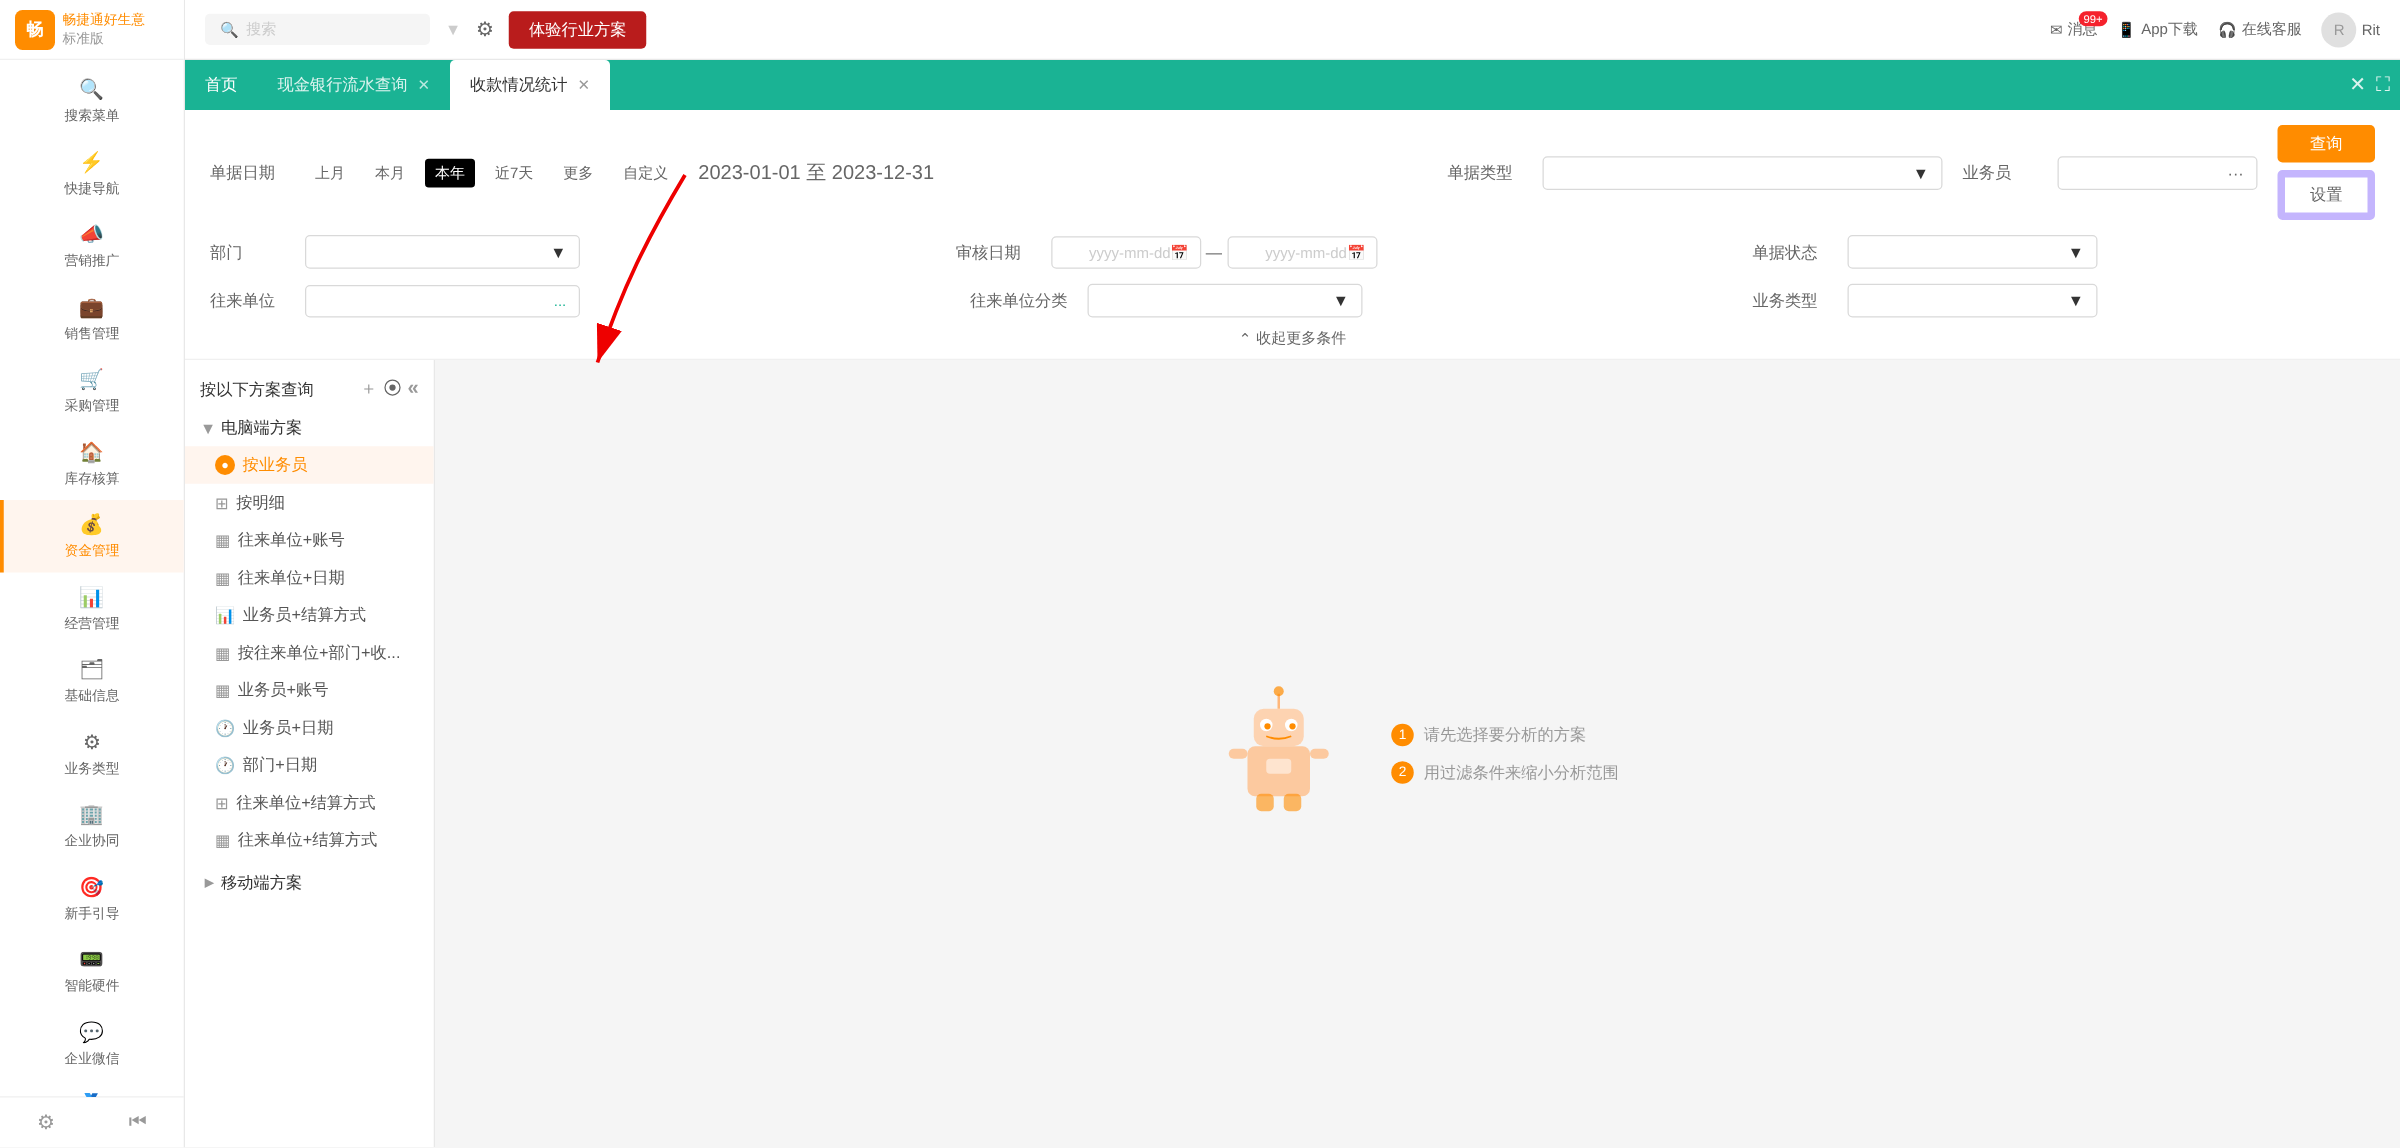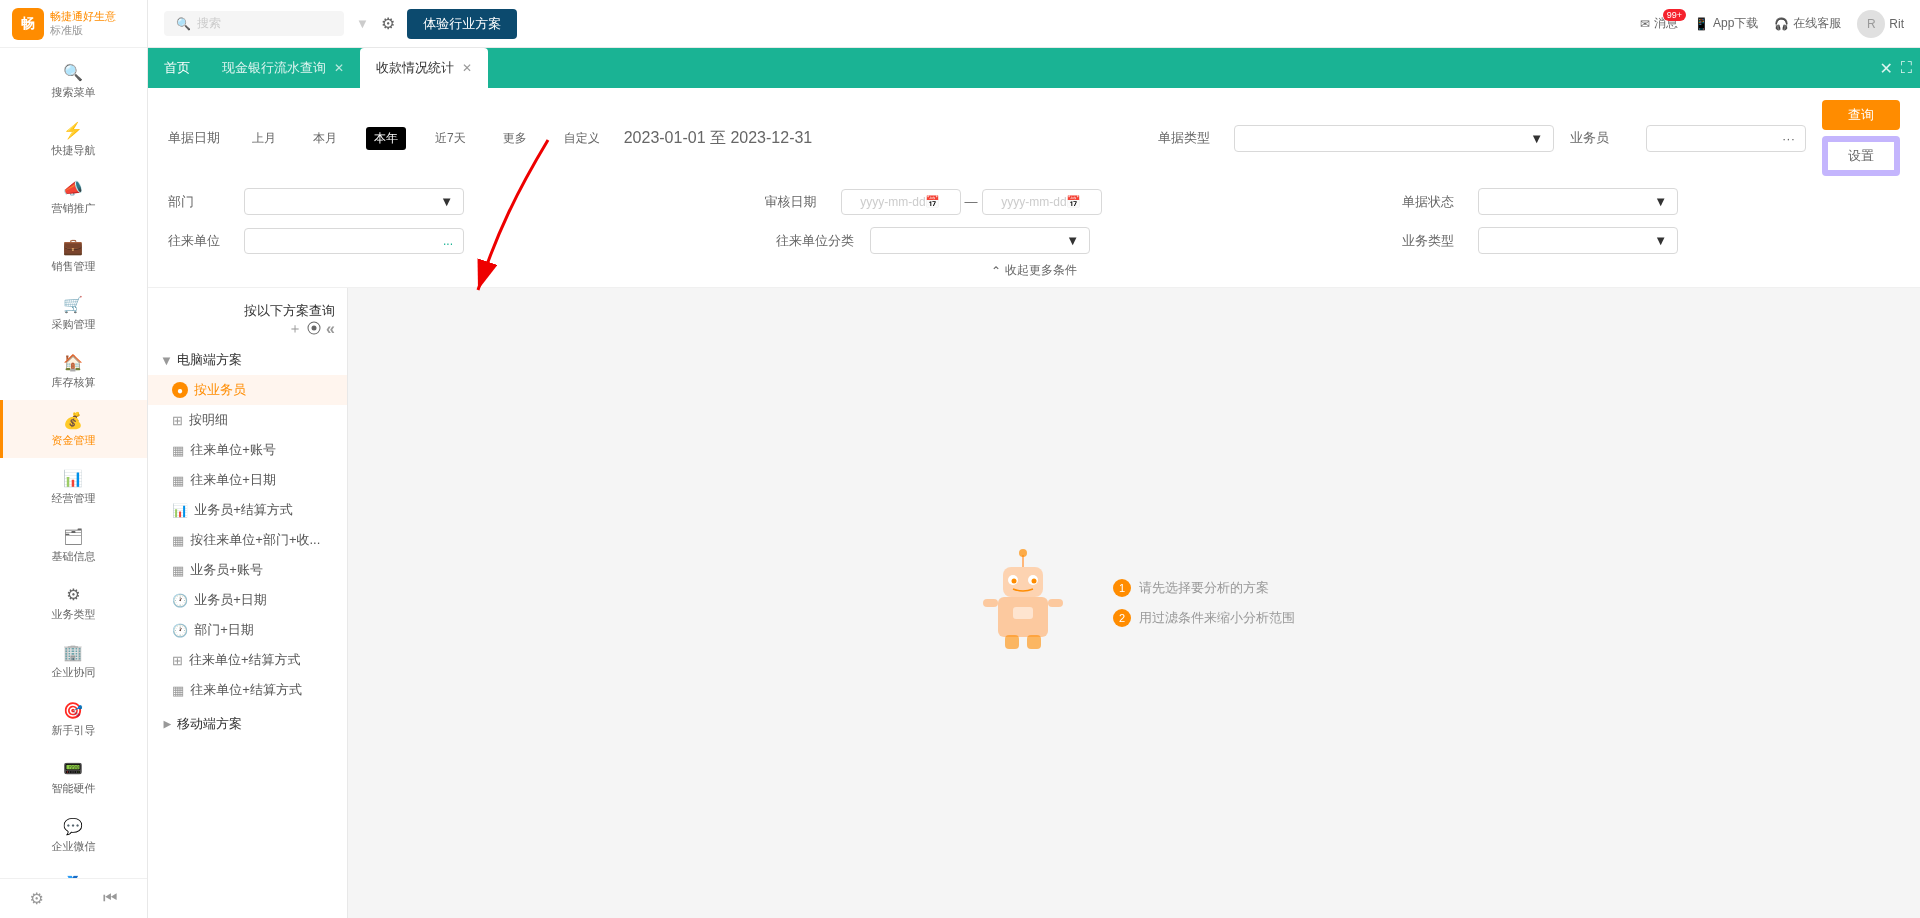--- a/index.html
+++ b/index.html
@@ -16,21 +16,21 @@
     .nav-item.active { color: #ff8c00; background: #fff5ee; }
     .nav-item.active::before { content: ''; position: absolute; left: 0; top: 0; bottom: 0; width: 3px; background: #ff8c00; }
     .nav-icon { width: 20px; height: 20px; margin-bottom: 3px; display: flex; align-items: center; justify-content: center; font-size: 16px; }
     .sidebar-bottom { padding: 10px 0; border-top: 1px solid #f0f0f0; display: flex; justify-content: space-around; }
     .sidebar-bottom-icon { font-size: 16px; color: #999; cursor: pointer; }
 
     
     .topbar { height: 48px; background: #fff; border-bottom: 1px solid #e8e8e8; display: flex; align-items: center; padding: 0 16px; gap: 12px; }
     .topbar-search { background: #f5f5f5; border-radius: 4px; padding: 4px 12px; font-size: 12px; color: #999; width: 180px; display: flex; align-items: center; gap: 6px; }
     .topbar-right { margin-left: auto; display: flex; align-items: center; gap: 16px; }
-    .trial-btn { background: #0c4a6e; color: #fff; border: none; border-radius: 4px; padding: 6px 16px; font-size: 13px; cursor: pointer; }
+    .trial-btn { background: #b91c1c; color: #fff; border: none; border-radius: 4px; padding: 6px 16px; font-size: 13px; cursor: pointer; }
     .topbar-action { display: flex; align-items: center; gap: 4px; font-size: 12px; color: #666; cursor: pointer; position: relative; }
     .badge { background: #f5222d; color: #fff; border-radius: 8px; font-size: 9px; padding: 1px 4px; position: absolute; top: -6px; right: -8px; }
     .gear-icon { font-size: 16px; color: #666; cursor: pointer; }
 
     
     .tabs { height: 40px; background: #1ab394; display: flex; align-items: center; padding: 0 0; }
     .tab { padding: 0 16px; height: 40px; display: flex; align-items: center; font-size: 13px; color: rgba(255,255,255,0.85); cursor: pointer; gap: 6px; }
     .tab.active { background: #fff; color: #333; border-radius: 4px 4px 0 0; }
     .tab-home { color: #fff; }
     .tab-close { font-size: 12px; color: rgba(255,255,255,0.7); margin-left: 2px; }
@@ -43,36 +43,36 @@
 
     
     .page-header { background: #fff; padding: 12px 20px; display: flex; align-items: center; border-bottom: 1px solid #f0f0f0; }
     .page-title { font-size: 18px; font-weight: bold; color: #333; border: 2px solid #f5222d; padding: 2px 6px; }
     .page-header-right { margin-left: auto; display: flex; gap: 12px; }
     .export-btn { display: flex; align-items: center; gap: 4px; color: #1ab394; font-size: 13px; cursor: pointer; }
     .refresh-btn { display: flex; align-items: center; gap: 4px; color: #1ab394; font-size: 13px; cursor: pointer; }
     .filter-row { display: flex; align-items: center; gap: 16px; margin-bottom: 12px; }
     .filter-row:last-child { margin-bottom: 0; }
     .filter-label { color: #666; font-size: 13px; min-width: 60px; }
-    .filter-date-group { display: flex; align-items: center; gap: 21px; }
+    .filter-date-group { display: flex; align-items: center; gap: 8px; }
     .date-btn { padding: 3px 8px; font-size: 12px; color: #666; cursor: pointer; border: none; background: none; }
     .date-btn.active { background: #000000; color: #fff; border-radius: 3px; }
     .date-range { color: #666; font-size: 16px; }
     .filter-select { border: 1px solid #d9d9d9; border-radius: 4px; padding: 5px 10px; font-size: 13px; color: #333; display: flex; align-items: center; justify-content: space-between; cursor: pointer; min-width: 200px; }
     .filter-select-wide { min-width: 320px; }
     .date-input-group { display: flex; align-items: center; gap: 4px; }
-    .date-input { border: 1px solid #d9d9d9; border-radius: 4px; padding: 5px 8px; font-size: 12px; color: #999; width: 120px; display: flex; align-items: center; justify-content: center; }
+    .date-input { border: 1px solid #d9d9d9; border-radius: 4px; padding: 5px 8px; font-size: 12px; color: #999; width: 120px; display: flex; align-items: center; justify-content: flex-end; }
     .dash { color: #666; }
     .more-btn { color: #1ab394; font-size: 12px; cursor: pointer; }
     .collapse-bar { text-align: center; padding: 8px; cursor: pointer; color: #666; font-size: 12px; display: flex; align-items: center; justify-content: center; gap: 4px; background: #fff; border-bottom: 1px solid #f0f0f0; }
 
     
     .body-area { display: flex; flex: 1; overflow: hidden; }
     .left-panel { width: 200px; background: #fff; border-right: 1px solid #e8e8e8; overflow-y: auto; padding: 8px 0; flex-shrink: 0; }
-    .left-panel-header { display: flex; align-items: flex-end; justify-content: space-between; padding: 6px 12px; flex-direction: column; }
+    .left-panel-header { display: flex; align-items: flex-end; justify-content: space-between; padding: 6px 12px; }
     .left-panel-title { font-size: 13px; color: #333; }
     .left-panel-actions { display: flex; gap: 4px; }
     .panel-action-btn { color: #999; font-size: 14px; cursor: pointer; }
     .schema-section { margin-bottom: 4px; }
     .schema-section-header { display: flex; align-items: center; padding: 6px 12px; font-size: 13px; color: #333; cursor: pointer; }
     .schema-section-header .arrow { margin-right: 4px; color: #999; }
     .schema-item { display: flex; align-items: center; padding: 6px 12px 6px 24px; font-size: 13px; color: #555; cursor: pointer; gap: 6px; }
     .schema-item.active { color: #ff8c00; background: #fff5ee; }
 
     

